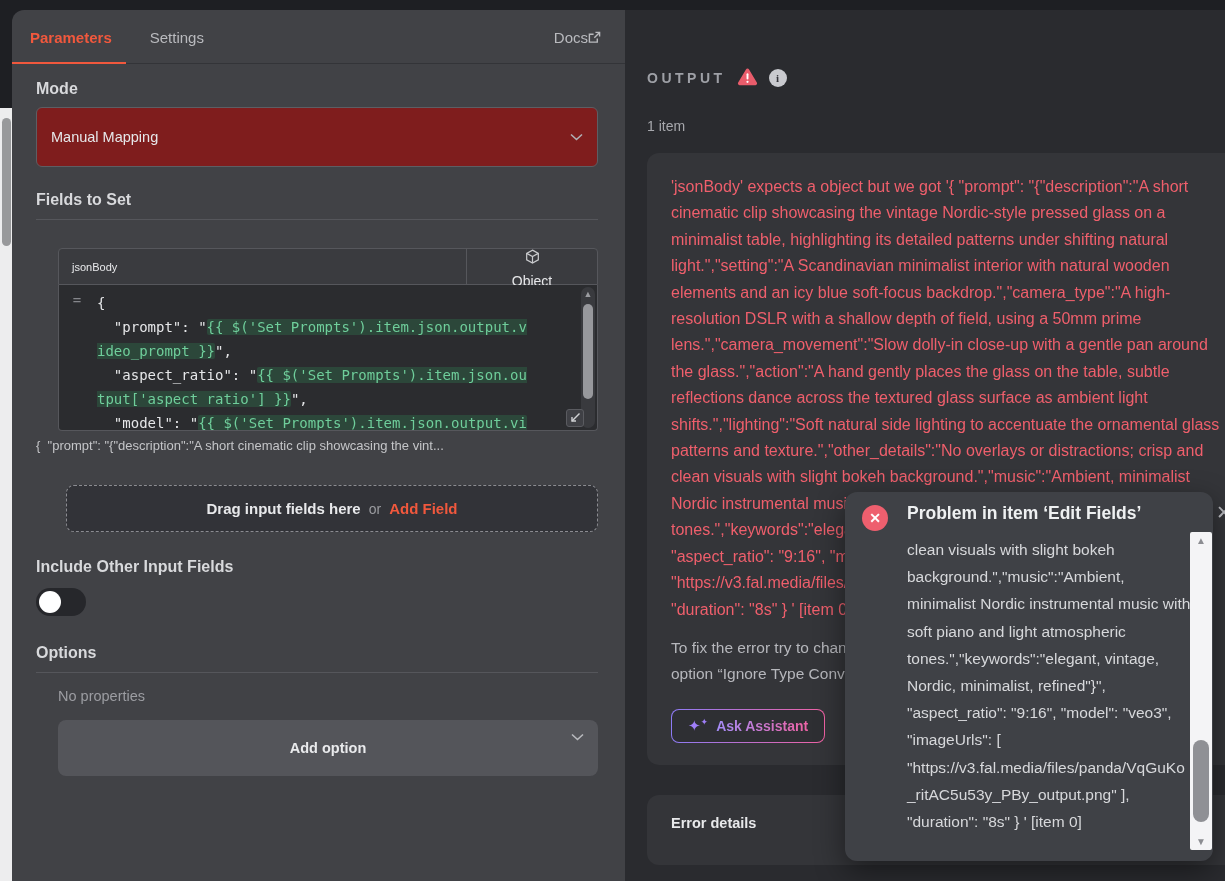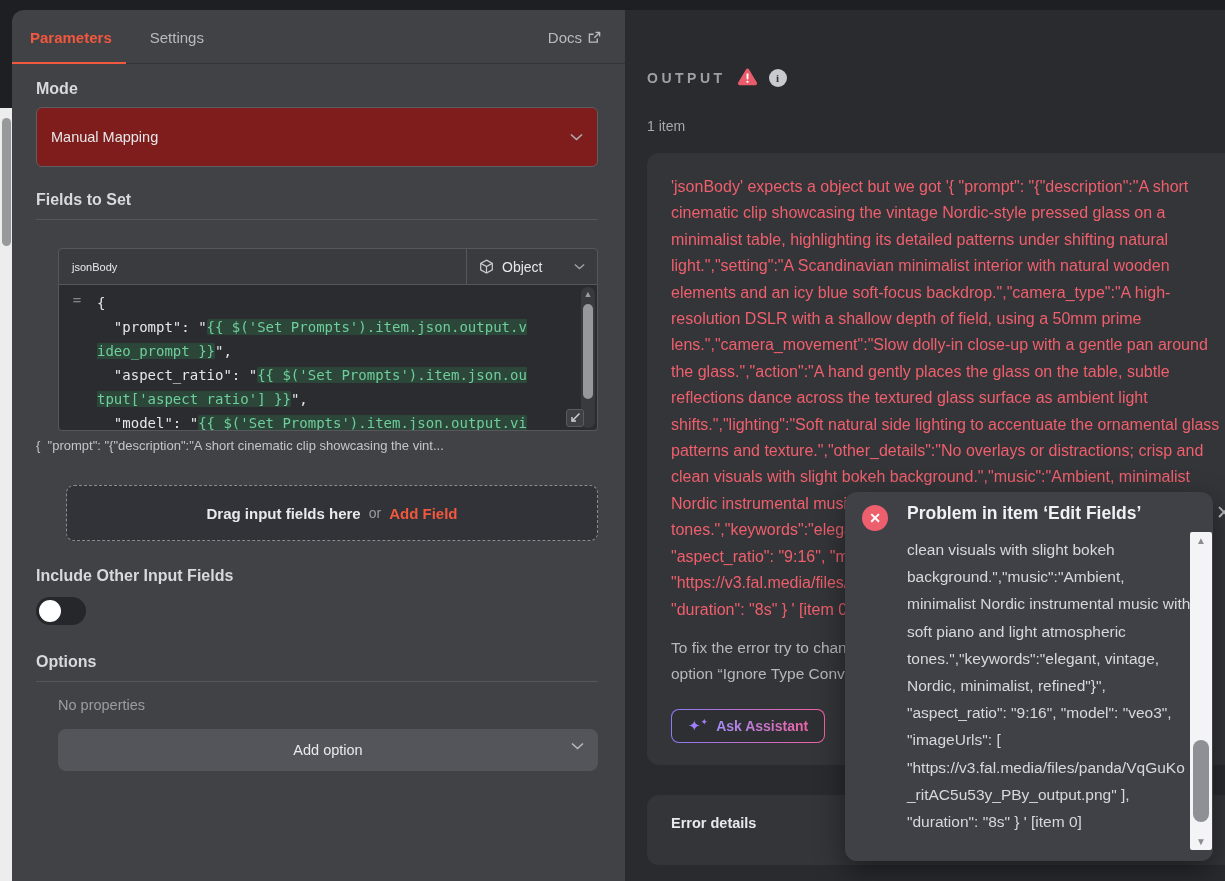--- a/index.html
+++ b/index.html
@@ -18,62 +18,62 @@
   .panel-header { display:flex; align-items:center; padding:24px 24px 0 24px; }
   .pencil { width:22px; height:22px; margin-right:11px; flex:none; }
   .node-title { font-size:20px; font-weight:700; color:#ebecef; letter-spacing:.2px; }
   .execute-btn { position:absolute; right:22px; top:19px; height:33px; display:flex; align-items:center; gap:7px;
                  background:#f2573a; color:#fff; border:none; border-radius:8px; padding:0 15px;
                  font-family:inherit; font-size:14px; font-weight:600; cursor:pointer; }
   .tabs-row { position:relative; margin-top:16px; height:38px; border-bottom:1px solid #333438; padding:0 24px 0 18px; display:flex; align-items:flex-start; }
   .tab { font-size:15px; color:#b9babe; margin-right:38px; padding-top:3px; cursor:pointer; }
   .tab.active { color:#f1583d; font-weight:600; }
   .tab-underline { position:absolute; left:0; bottom:-1px; width:114px; height:2px; background:#f1583d; }
-  .docs-link { position:absolute; right:24px; top:3px; display:flex; align-items:center; gap:6px; color:#b9babe; font-size:15px; cursor:pointer;margin-left:36px; }
+  .docs-link { position:absolute; right:24px; top:3px; display:flex; align-items:center; color:#b9babe; font-size:15px; cursor:pointer;margin-left:36px; }
 
   .panel-body { padding:0 27px 0 24px; }
   .form-label { font-size:16px; font-weight:600; color:#d8d9dc; }
   .lbl-mode { margin-top:16px; }
   .select-box { margin-top:9px; height:60px; background:#7f1d1d; border:1px solid #5d5e63; border-radius:6px;
                 display:flex; align-items:center; padding:0 14px; cursor:pointer; }
   .select-box .sel-value { font-size:14.5px; color:#e6e7e9; flex:1; }
   .lbl-fields { margin-top:24px; }
   .hr { margin-top:10px; border-top:1px solid #55565b; height:0; }
 
   .param-card { margin-top:28px; margin-left:22px; width:540px; }
   .param-row { height:37px; background:#3a3b3f; border:1px solid #56575c; border-radius:4px 4px 0 0; display:flex; align-items:stretch; }
   .param-name { flex:1; display:flex; align-items:center; padding-left:13px; font-size:11px; color:#e8e9eb; }
-  .type-sel { width:131px; border-left:1px solid #56575c; display:flex; align-items:center; gap:8px; padding:0 12px; cursor:pointer; }
+  .type-sel { width:131px; border-left:1px solid #56575c; display:flex; align-items:center; gap:8px; padding:0 12px; cursor:pointer;flex-direction:column; }
   .type-sel .type-label { font-size:14px; color:#e6e7e9; }
 
   .code-editor { position:relative; height:146px; background:#2b2c2f; border:1px solid #56575c; border-top:none; border-radius:0 0 4px 4px; overflow:hidden; }
   .gutter { position:absolute; left:0; top:7px; width:36px; text-align:center; color:#85868b; font-family:"DejaVu Sans Mono", monospace; font-size:14px; }
   .code { margin:0 70px 0 38px; padding-top:6px; font-family:"DejaVu Sans Mono", monospace; font-size:14px; line-height:24px; color:#e6e7e9; white-space:pre-wrap; word-break:break-all; }
   .expr { color:#6fce9b; background:#2c473a; border-radius:2px; }
   .ed-scroll { position:absolute; right:2px; top:2px; bottom:2px; width:14px; background:#393a3e; border-radius:7px; }
   .ed-scroll .arrow-up { position:absolute; top:2px; left:0; width:14px; text-align:center; font-size:9px; color:#9b9ca0; }
   .ed-thumb { position:absolute; left:2px; top:17px; width:10px; height:95px; background:#97989c; border-radius:5px; }
   .resize-handle { position:absolute; right:13px; bottom:3px; width:18px; height:18px; background:#3f4045; border:1px solid #5a5b60; border-radius:3px; display:flex; align-items:center; justify-content:center; cursor:nwse-resize; }
 
   .preview-line { margin-top:7px; font-size:13px; color:#c4c5c8; white-space:pre; overflow:hidden; }
 
-  .drag-box { margin-top:32px; margin-left:30px; width:532px; height:56px; border:1px dashed #8b8c91; border-radius:8px;
+  .drag-box { margin-top:32px; margin-left:30px; width:532px; height:47px; border:1px dashed #8b8c91; border-radius:8px;
               background:#323338; display:flex; align-items:center; justify-content:center; gap:8px; }
   .drag-text { font-size:15px; font-weight:600; color:#e8e9eb; }
   .drag-or { font-size:14px; color:#9b9ca0; }
   .add-field { font-size:15px; font-weight:700; color:#f1583d; cursor:pointer; }
 
   .lbl-include { margin-top:26px; }
   .toggle { margin-top:12px; width:50px; height:28px; border-radius:14px; background:#26272b; position:relative; cursor:pointer; }
   .toggle-knob { position:absolute; left:3px; top:3px; width:22px; height:22px; border-radius:50%; background:#fff; }
 
   .lbl-options { margin-top:28px; }
   .no-props { margin-top:15px; margin-left:22px; font-size:14.5px; color:#9c9da2; }
-  .add-option-btn { position:relative; margin-top:16px; margin-left:22px; width:540px; height:42px; background:#54555a; border:none;
-                    border-radius:8px; color:#e9eaec; font-family:inherit; font-size:14.5px; font-weight:400; cursor:pointer; }
+  .add-option-btn { position:relative; margin-top:16px; margin-left:22px; width:540px; height:56px; background:#54555a; border:none;
+                    border-radius:8px; color:#e9eaec; font-family:inherit; font-size:14.5px; font-weight:700; cursor:pointer; }
   .add-option-btn .chev { position:absolute; right:14px; top:13px; }
 
   
   .output-panel { flex:1; background:#2a2b2f; position:relative; padding-left:22px; }
   .output-header { margin-top:58px; display:flex; align-items:center; gap:11px; }
   .output-title { font-size:14px; font-weight:700; letter-spacing:3.5px; color:#9ea0a6; }
   .info-icon { width:18px; height:18px; border-radius:50%; background:#c9cacf; color:#33343a; font-size:11px; font-weight:700;
                display:flex; align-items:center; justify-content:center; font-family:"Liberation Serif", serif; cursor:pointer; }
   .items-count { margin-top:31px; font-size:14px; color:#a7a8ad; }
 

